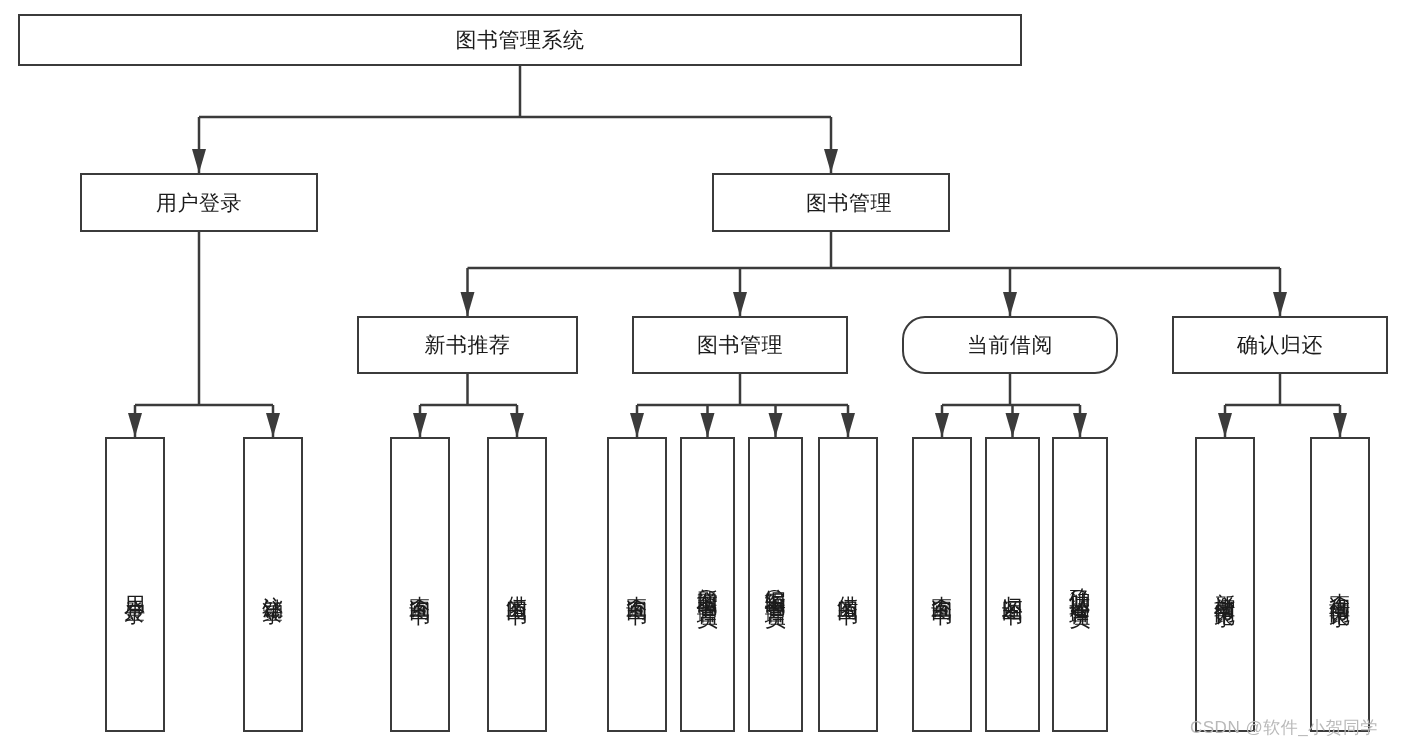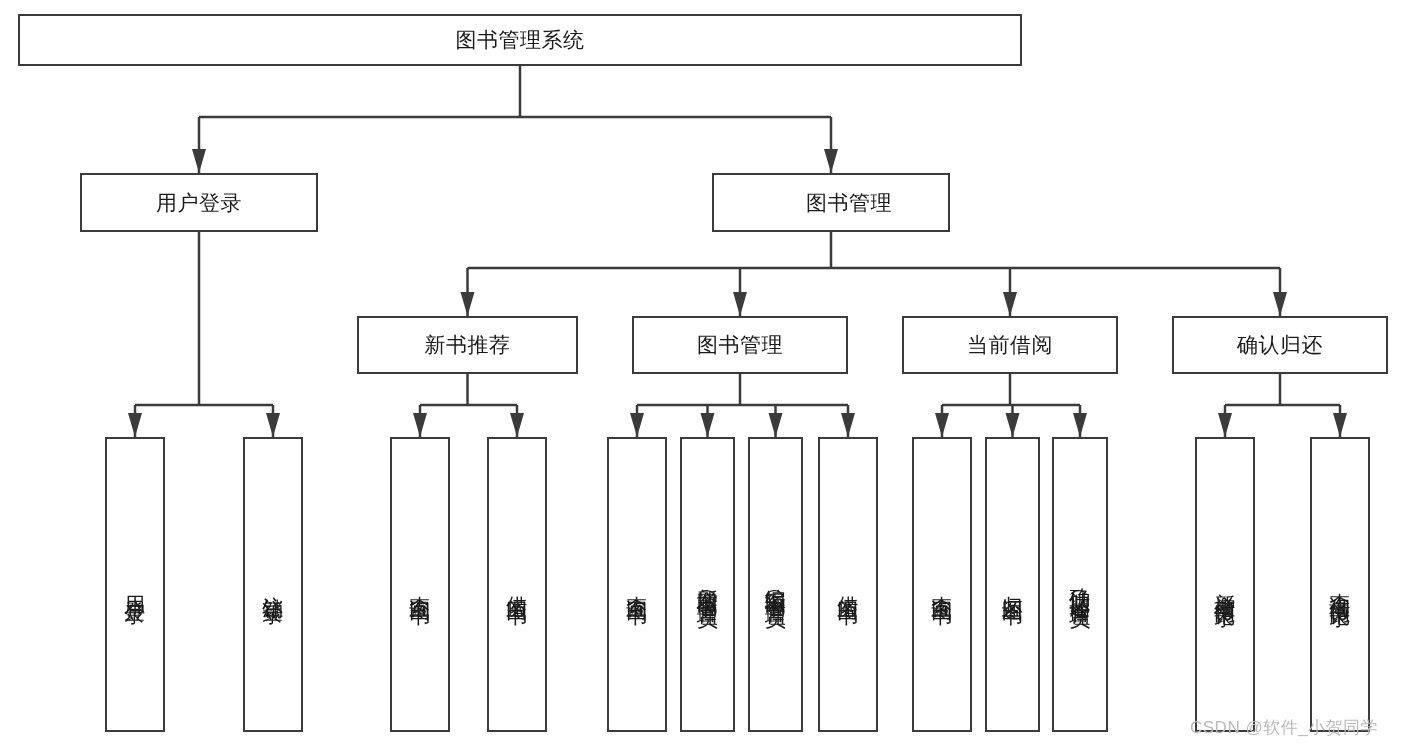--- a/index.html
+++ b/index.html
@@ -130,21 +130,21 @@
       </div>
       <div class="node horiz" style="left: 712px; top: 173px; width: 238px; height: 59px; border-color: rgb(59, 59, 59); background: rgb(255, 255, 255);">
         <span class="node-label" style="color: rgb(27, 27, 27); margin-left: 36px;">图书管理</span>
       </div>
       <div class="node horiz" style="left: 357px; top: 316px; width: 221px; height: 58px; border-color: rgb(59, 59, 59); background: rgb(255, 255, 255);">
         <span class="node-label" style="color: rgb(27, 27, 27);">新书推荐</span>
       </div>
       <div class="node horiz" style="left: 632px; top: 316px; width: 216px; height: 58px; border-color: rgb(59, 59, 59); background: rgb(255, 255, 255);">
         <span class="node-label" style="color: rgb(27, 27, 27);">图书管理</span>
       </div>
-      <div class="node horiz" style="left: 902px; top: 316px; width: 216px; height: 58px; border-color: rgb(59, 59, 59); background: rgb(255, 255, 255);">
+      <div class="node horiz" style="left: 902px; top: 316px; width: 216px; height: 58px; border-color: rgb(59, 59, 59); background: rgb(255, 255, 255); border-radius: 23px;">
         <span class="node-label" style="color: rgb(27, 27, 27);">当前借阅</span>
       </div>
       <div class="node horiz" style="left: 1172px; top: 316px; width: 216px; height: 58px; border-color: rgb(59, 59, 59); background: rgb(255, 255, 255);">
         <span class="node-label" style="color: rgb(27, 27, 27);">确认归还</span>
       </div>
       <div class="node vert" style="left: 105px; top: 437px; width: 60px; height: 295px; border-color: rgb(59, 59, 59); background: rgb(255, 255, 255);">
         <span class="node-label" style="color: rgb(27, 27, 27);">用户登录</span>
       </div>
       <div class="node vert" style="left: 243px; top: 437px; width: 60px; height: 295px; border-color: rgb(59, 59, 59); background: rgb(255, 255, 255);">
         <span class="node-label" style="color: rgb(27, 27, 27);">注销登录</span>

